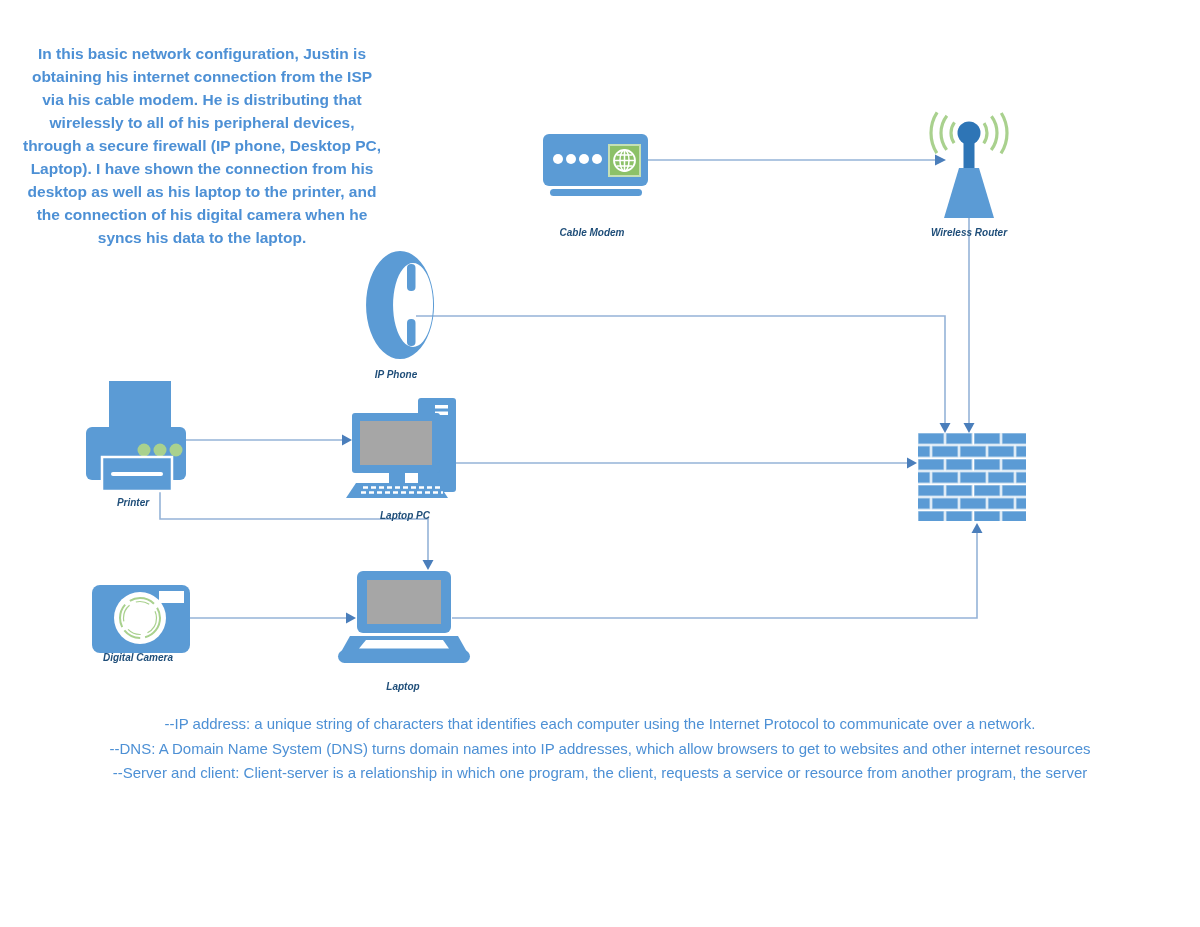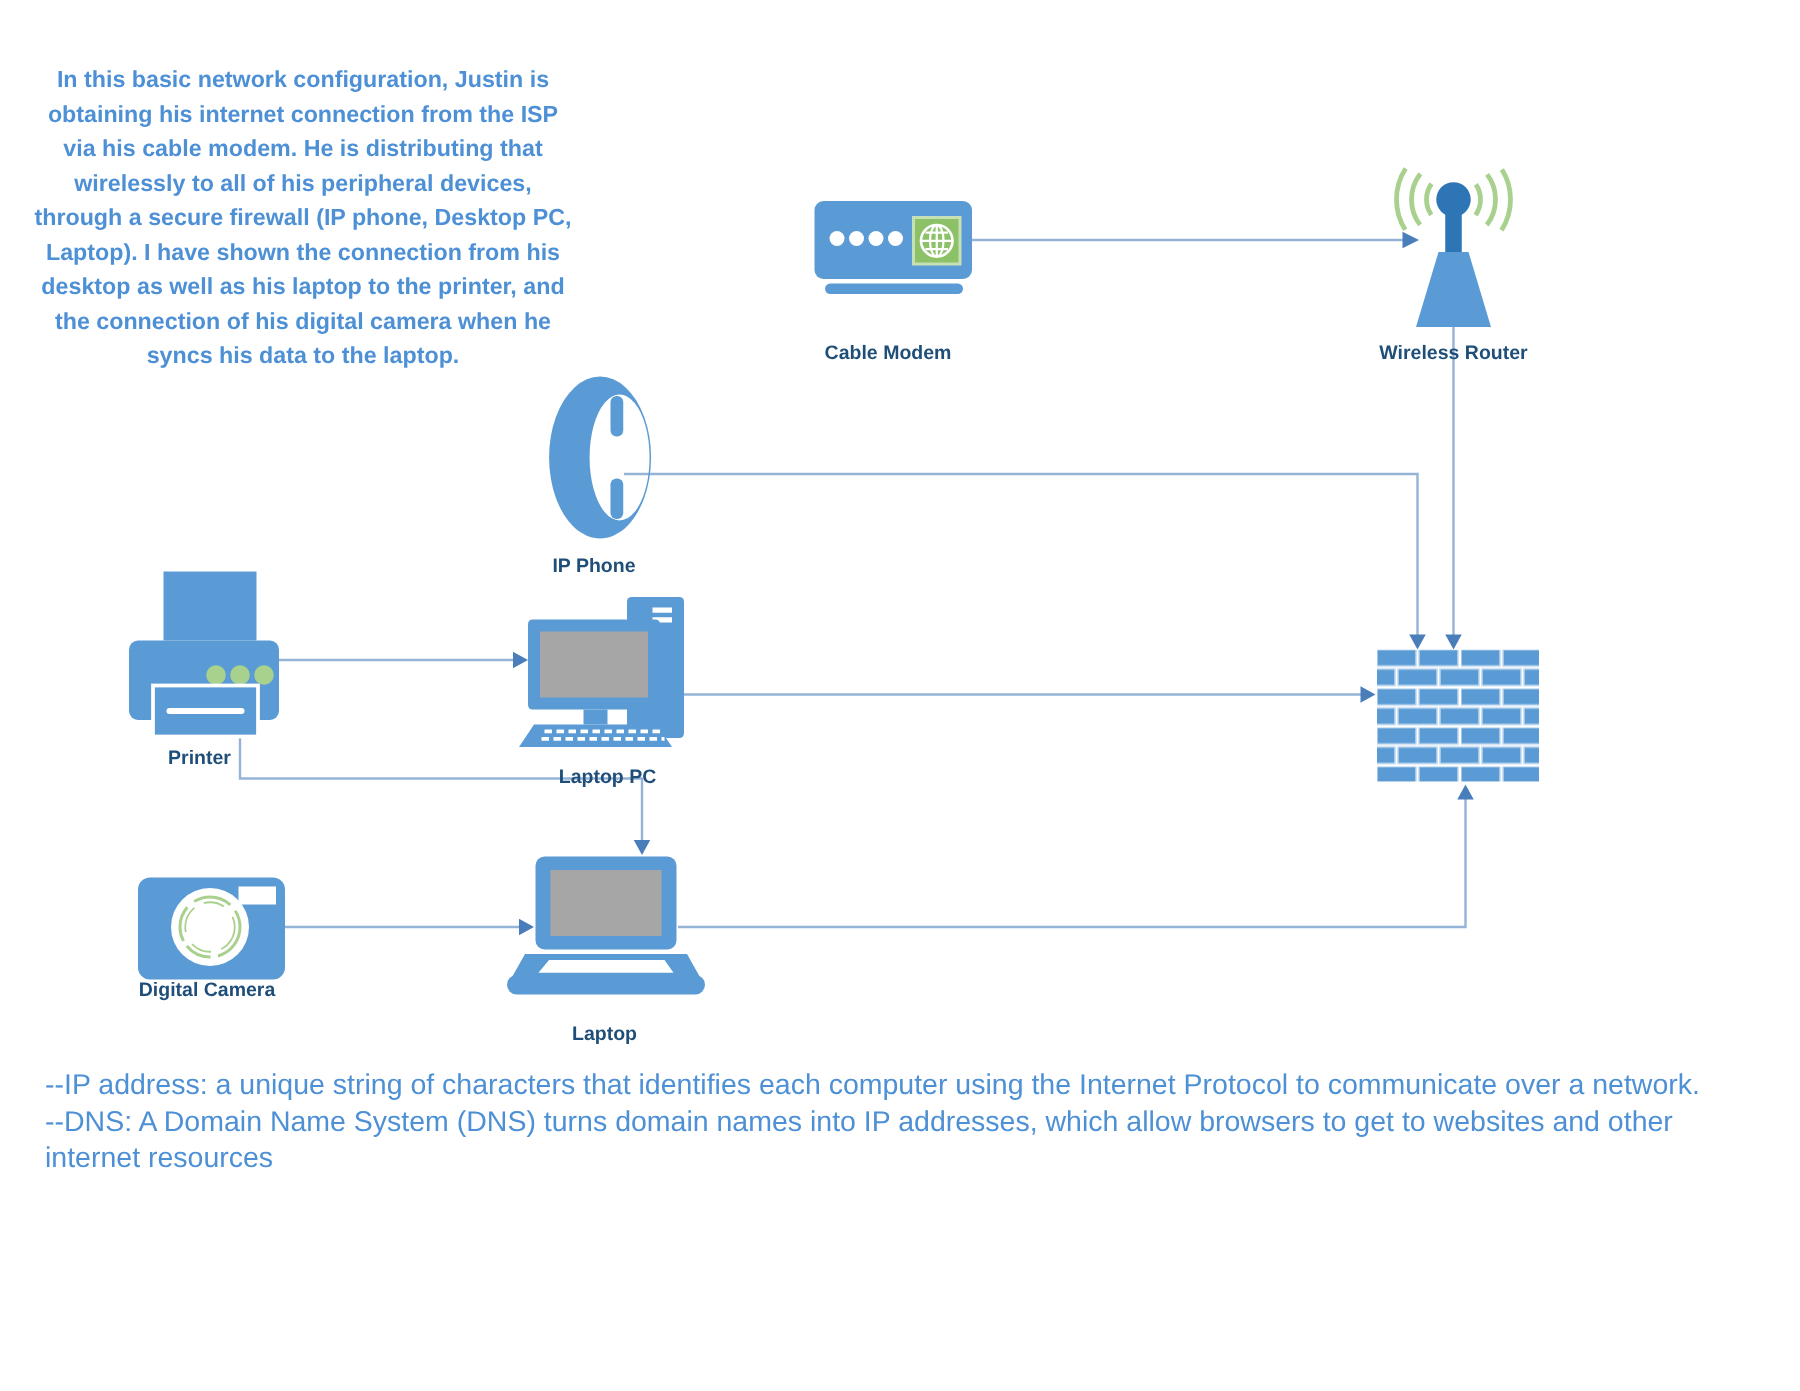--- a/index.html
+++ b/index.html
@@ -18,23 +18,23 @@
   .f-green{fill:var(--accent-green);}
   .f-globe{fill:var(--globe-green);}
   .s-green{stroke:var(--accent-green);fill:none;}
   .s-white{stroke:#fff;fill:none;}
   .conn{stroke:var(--connector-blue);stroke-width:1.6;fill:none;}
   .arrow{fill:var(--arrowhead-blue);}
   .brick{fill:var(--device-blue);stroke:var(--brick-outline);stroke-width:1;}
   .intro{position:absolute;left:22px;top:42px;width:360px;text-align:center;
          font-weight:bold;font-size:15.5px;line-height:23px;color:var(--paragraph-blue);}
   .node-label{position:absolute;transform:translateX(-50%);font-weight:bold;
-              font-size:13px;color:var(--label-navy);white-space:nowrap;}
-  .notes{position:absolute;left:30px;top:712px;width:1140px;text-align:left;
-         font-size:19px;line-height:24.5px;color:var(--paragraph-blue);}
+              font-size:10px;color:var(--label-navy);white-space:nowrap;font-style:italic;}
+  .notes{position:absolute;left:30px;top:712px;width:1140px;text-align:center;
+         font-size:15px;line-height:24.5px;color:var(--paragraph-blue);}
 </style>
 </head>
 <body>
 
 <div class="canvas">
 
   <svg class="diagram-svg" width="1200" height="927" viewBox="0 0 1200 927">
     <defs>
       <pattern id="bricks" x="918" y="433" width="56" height="26" patternUnits="userSpaceOnUse">
         <rect x="0" y="0" width="56" height="26" fill="#ffffff"></rect>
@@ -161,15 +161,16 @@
   <div class="node-label" style="left:969px;top:227px">Wireless Router</div>
   <div class="node-label" style="left:396px;top:369px">IP Phone</div>
   <div class="node-label" style="left:133px;top:497px">Printer</div>
   <div class="node-label" style="left:405px;top:510px">Laptop PC</div>
   <div class="node-label" style="left:403px;top:681px">Laptop</div>
   <div class="node-label" style="left:138px;top:652px">Digital Camera</div>
 
   <div class="notes">
     <div>--IP address: a unique string of characters that identifies each computer using the Internet Protocol to communicate over a network.</div>
     <div>--DNS: A Domain Name System (DNS) turns domain names into IP addresses, which allow browsers to get to websites and other internet resources</div>
+    <div>--Server and client: Client-server is a relationship in which one program, the client, requests a service or resource from another program, the server</div>
   </div>
 
 </div>
 
 </body></html>

